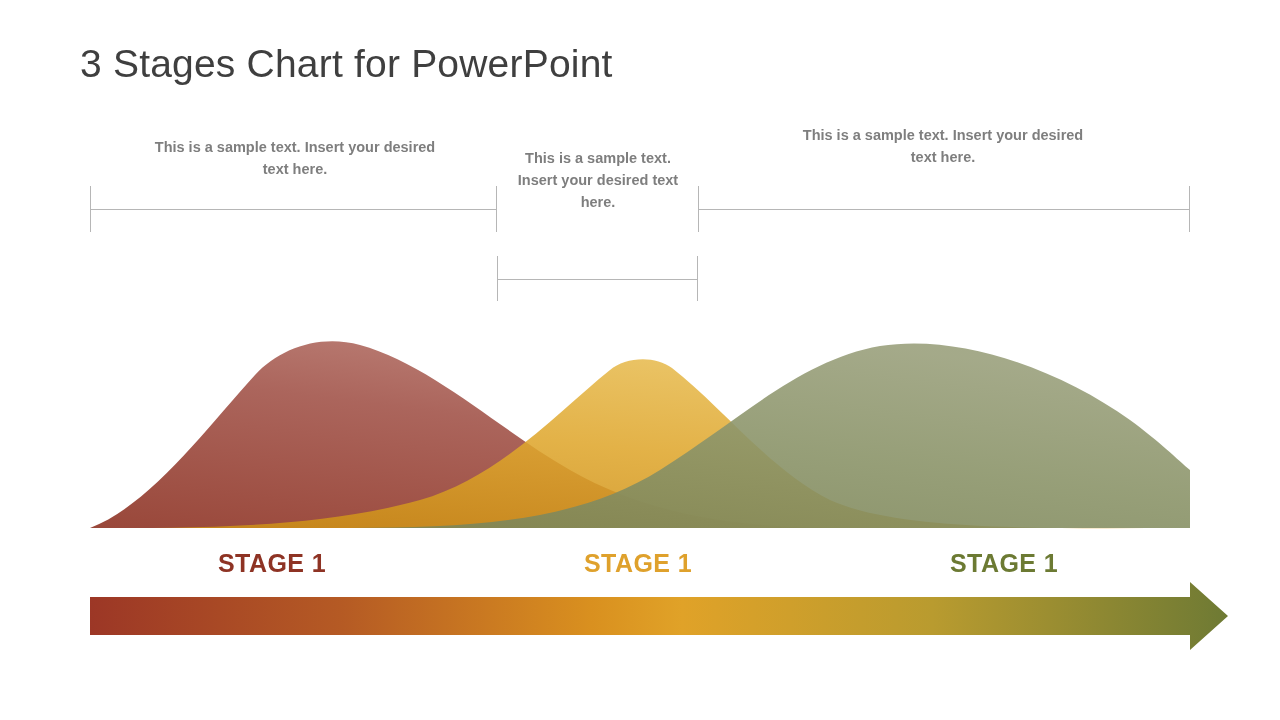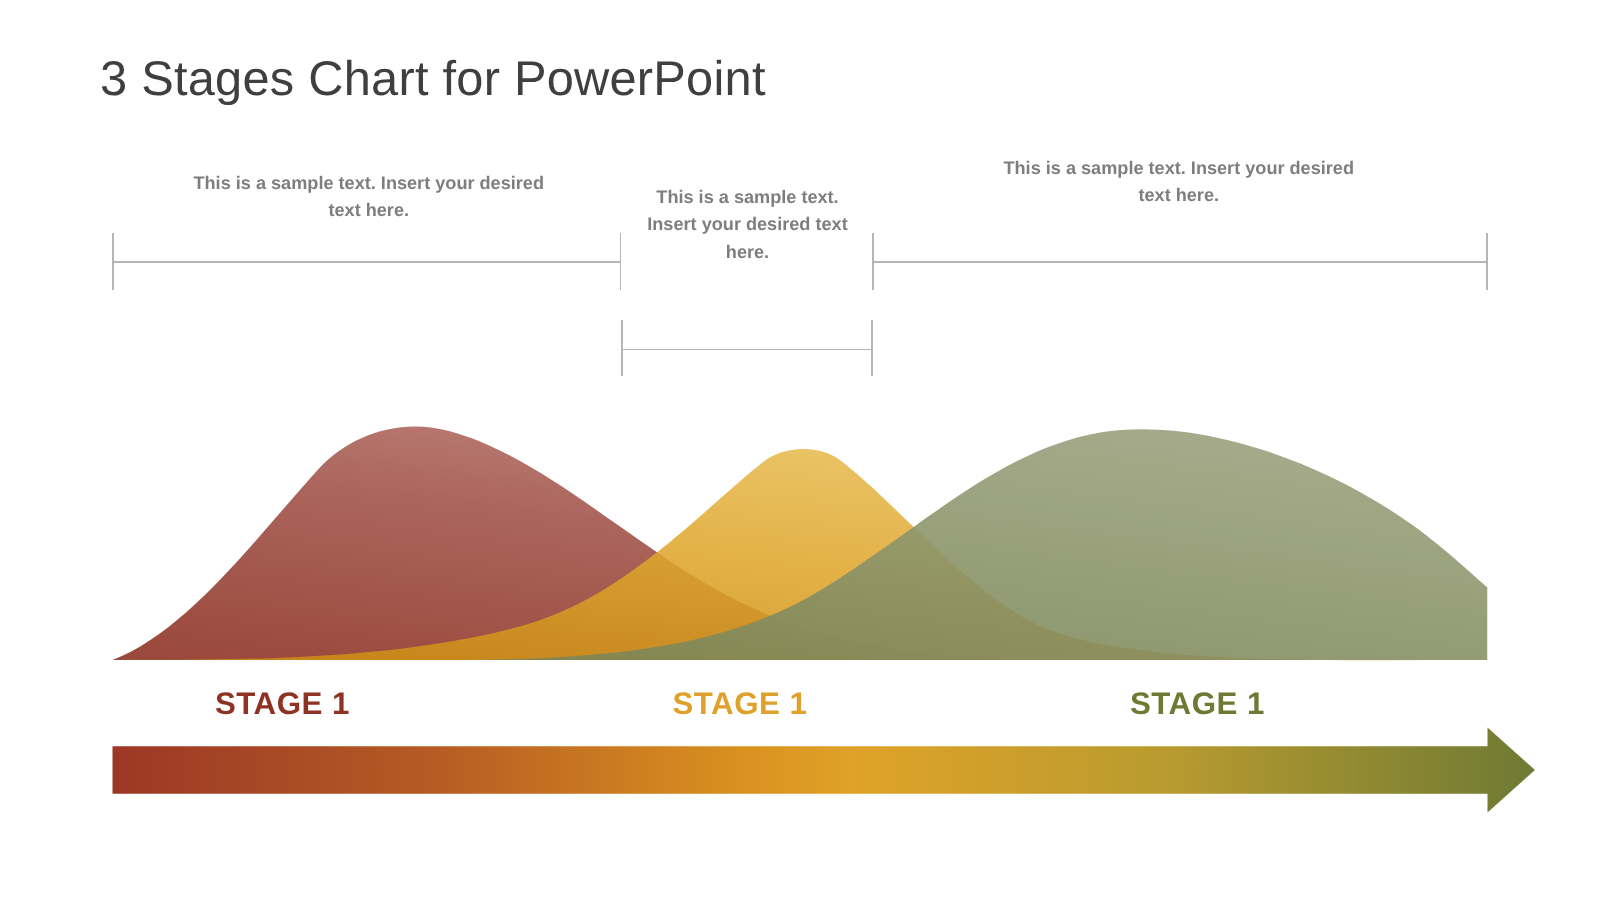--- a/index.html
+++ b/index.html
@@ -82,20 +82,21 @@
     height: 720px;
   }
 
   
   .stage-label {
     position: absolute;
     font-size: 25px;
     font-weight: 700;
     letter-spacing: 0.4px;
     white-space: nowrap;
+    text-align: center;
   }
   #stage-label-1 {
     left: 172px;
     top: 549px;
     width: 200px;
     color: #8e3324;
   }
   #stage-label-2 {
     left: 538px;
     top: 549px;

